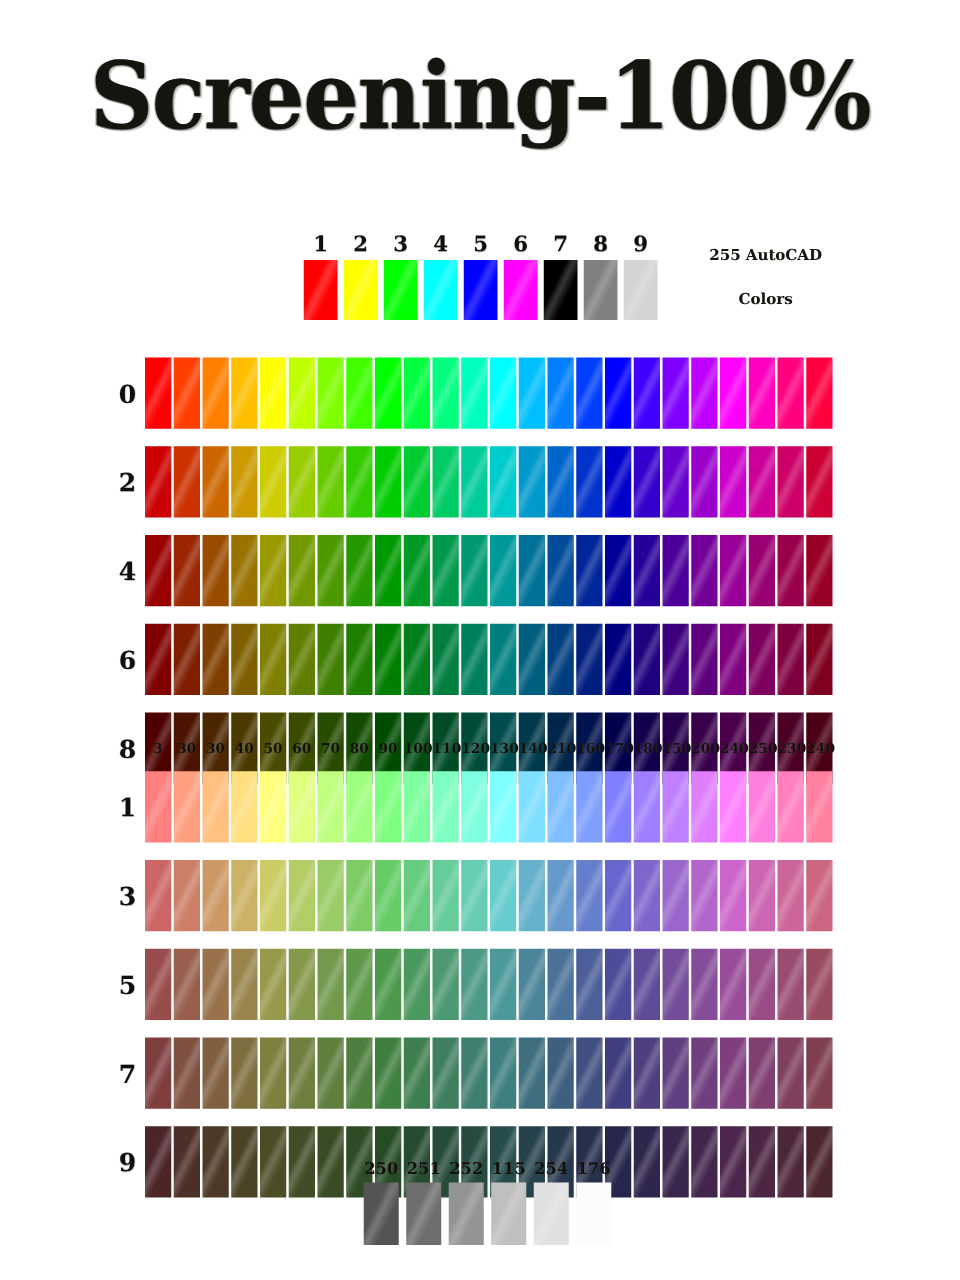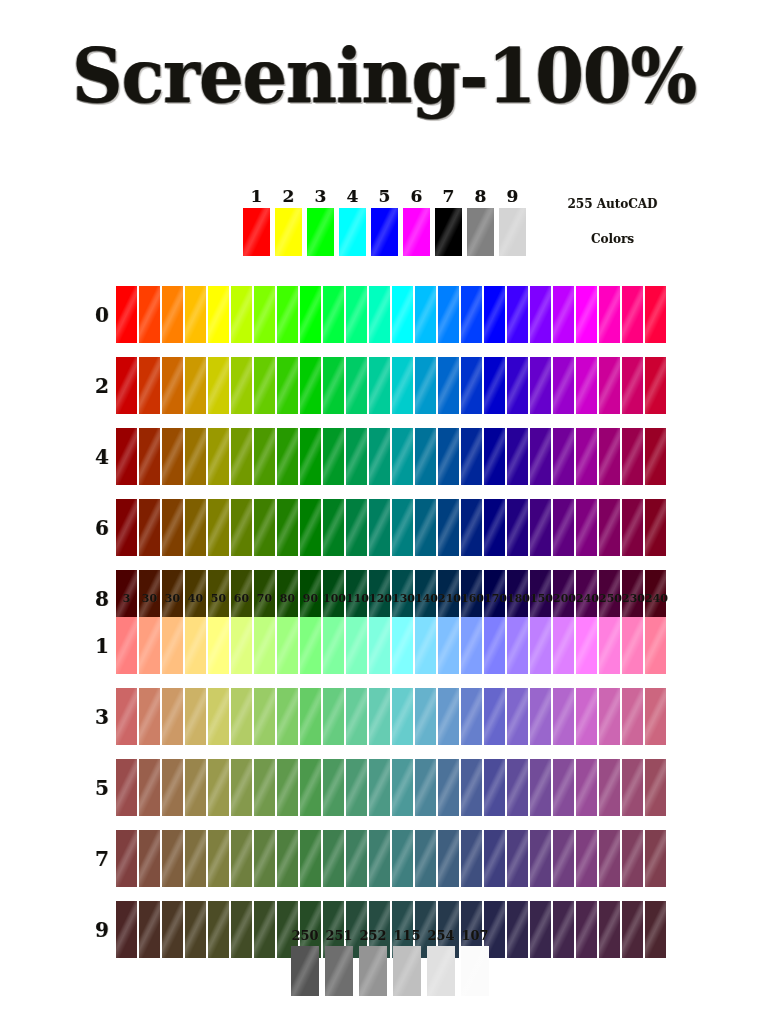--- a/index.html
+++ b/index.html
@@ -588,16 +588,16 @@
     </div>
     <div class="gray-item">
       <div class="gray-num">115</div>
       <div class="gray-chip" style="background: rgb(191, 191, 191);"></div>
     </div>
     <div class="gray-item">
       <div class="gray-num">254</div>
       <div class="gray-chip" style="background: rgb(224, 224, 224);"></div>
     </div>
     <div class="gray-item">
-      <div class="gray-num">107</div>
+      <div class="gray-num">176</div>
       <div class="gray-chip" style="background: rgb(251, 251, 251);"></div>
     </div>
   </div>
 
 </body></html>

